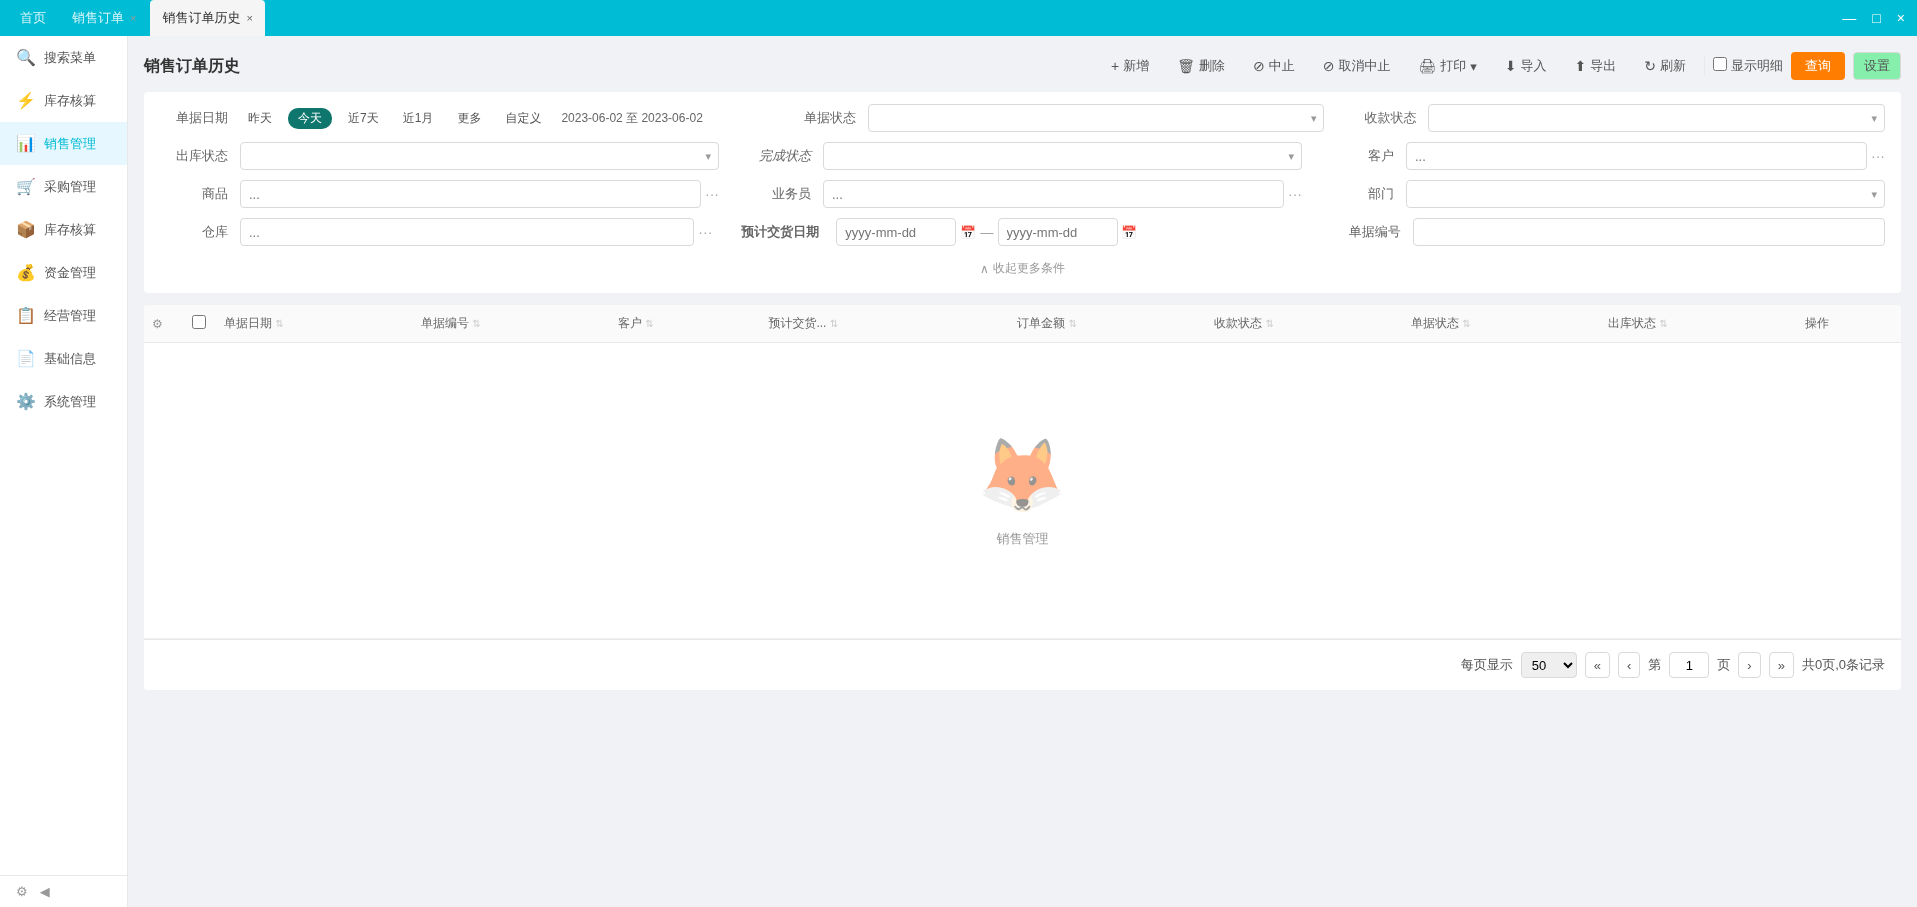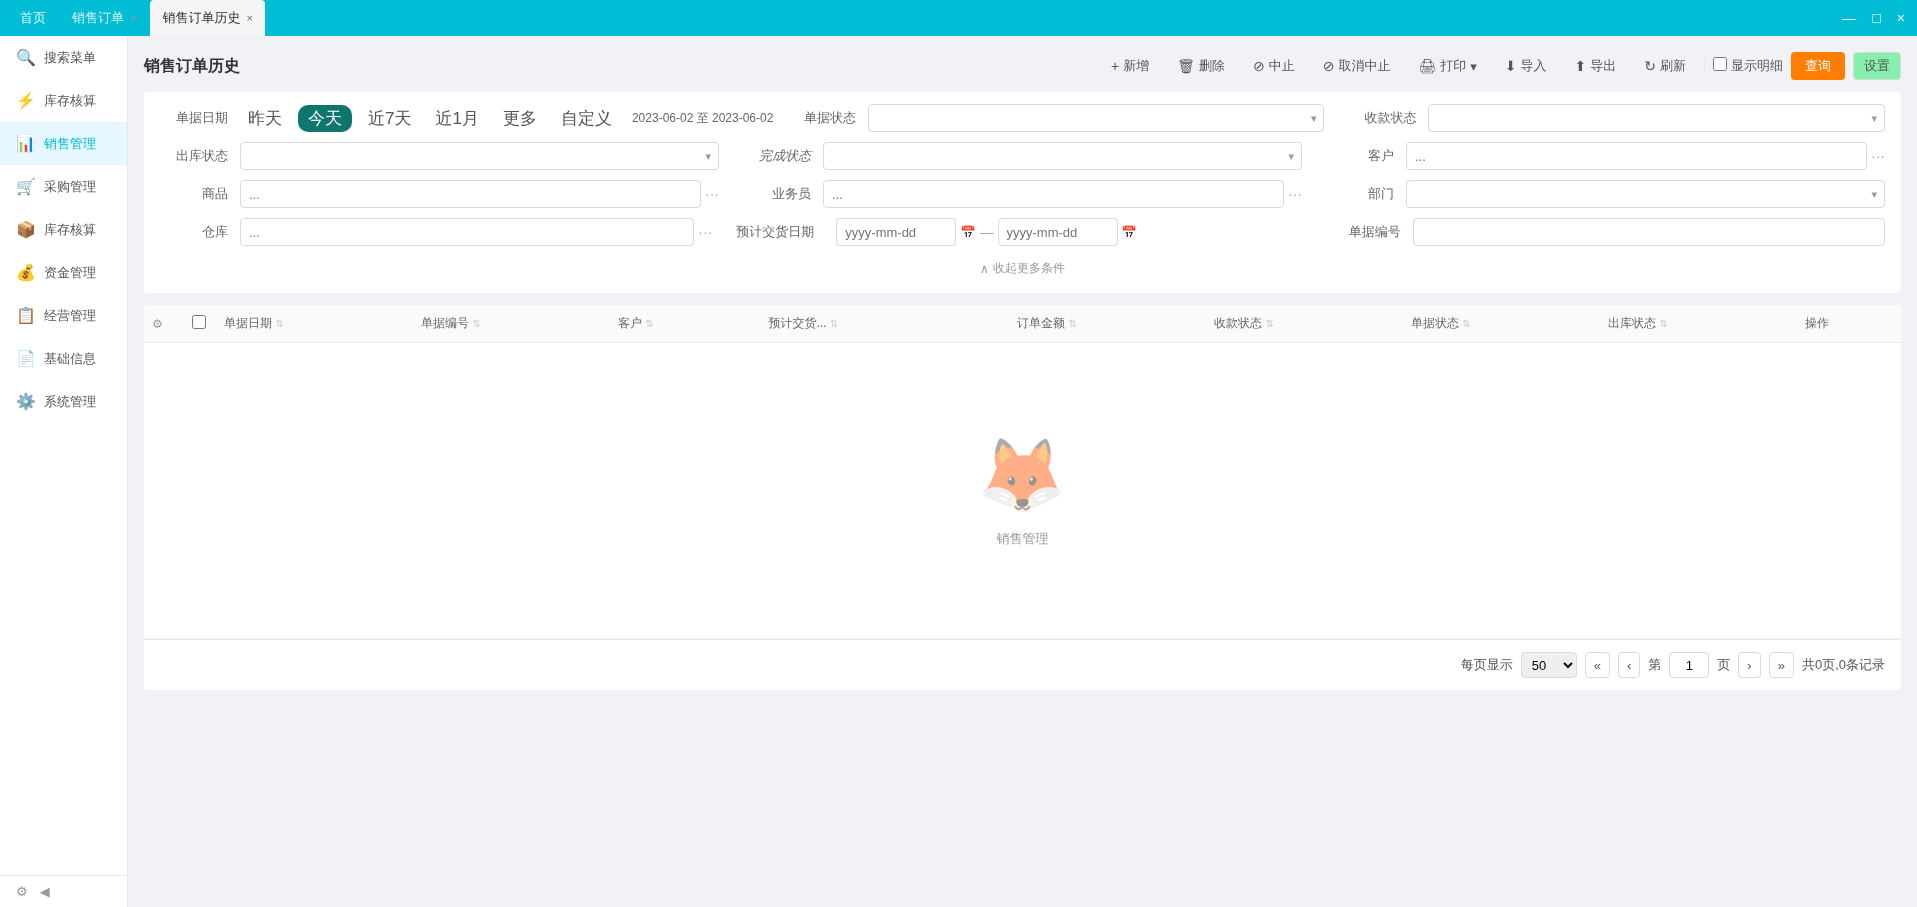--- a/index.html
+++ b/index.html
@@ -45,21 +45,21 @@
     .filter-row { display: flex; align-items: center; margin-bottom: 10px; gap: 0; }
     .filter-row:last-child { margin-bottom: 0; }
     .filter-label { width: 80px; color: #666; font-size: 13px; text-align: right; padding-right: 12px; flex-shrink: 0; }
     .filter-control { flex: 1; display: flex; align-items: center; gap: 8px; }
     .filter-input { border: 1px solid #d9d9d9; border-radius: 4px; padding: 4px 8px; font-size: 13px; color: #333; min-width: 120px; height: 28px; }
     .filter-select { border: 1px solid #d9d9d9; border-radius: 4px; padding: 4px 8px; font-size: 13px; color: #333; height: 28px; background: white; appearance: none; min-width: 120px; cursor: pointer; }
     .filter-select-wrapper { position: relative; display: flex; align-items: center; flex: 1; }
     .filter-select-wrapper select { width: 100%; }
     .filter-select-wrapper .chevron { position: absolute; right: 8px; pointer-events: none; color: #999; font-size: 11px; }
     .date-filter { display: flex; align-items: center; gap: 8px; }
-    .date-tag { padding: 2px 8px; border-radius: 3px; font-size: 17px; cursor: pointer; color: #555; }
+    .date-tag { padding: 2px 8px; border-radius: 3px; font-size: 12px; cursor: pointer; color: #555; }
     .date-tag.active { background: #0f766e; color: white; border-radius: 10px; padding: 2px 10px; }
     .dots-btn { color: #aaa; cursor: pointer; font-size: 14px; margin-left: 4px; }
     .collapse-row { display: flex; align-items: center; justify-content: center; padding: 4px 0; color: #999; font-size: 12px; cursor: pointer; gap: 4px; }
 
     
     .table-container { background: white; border-radius: 4px; overflow: hidden; }
     table { width: 100%; border-collapse: collapse; }
     thead tr { background: #fafafa; }
     thead th { padding: 10px 8px; text-align: left; font-weight: normal; color: #666; font-size: 12px; border-bottom: 1px solid #e8e8e8; white-space: nowrap; }
     thead th .sort-icon { color: #ccc; font-size: 10px; }
@@ -289,21 +289,21 @@
       </div>
 
       <div class="filter-row">
         <span class="filter-label">
           <span>仓库</span>
         </span>
         <div style="flex:1;display:flex;align-items:center;margin-right:24px;">
           <input class="filter-input" style="flex: 1 1 0%;" placeholder="...">
           <span class="dots-btn">···</span>
         </div>
-        <span class="filter-label" style="width:100px;text-align:left;padding-right:12px;">
+        <span class="filter-label" style="width:100px;text-align:center;padding-right:12px;font-weight:bold;">
           <span>预计交货日期</span>
         </span>
         <div style="flex:1;display:flex;align-items:center;gap:4px;margin-right:24px;">
           <input class="filter-input" style="width: 120px;" placeholder="yyyy-mm-dd">
           <span style="color:#999;cursor:pointer;">📅</span>
           <span style="color:#999;">—</span>
           <input class="filter-input" style="width: 120px;" placeholder="yyyy-mm-dd">
           <span style="color:#999;cursor:pointer;">📅</span>
         </div>
         <span class="filter-label" style="width:80px;text-align:right;padding-right:12px;">

